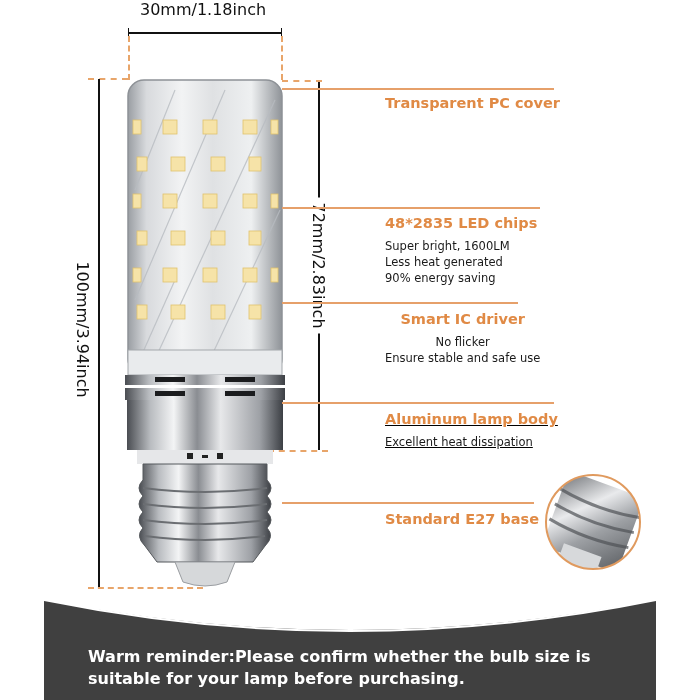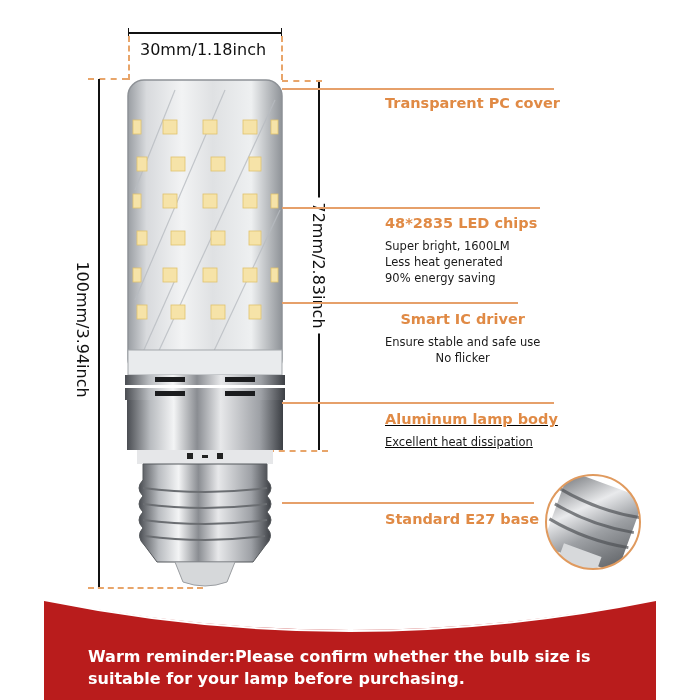--- a/index.html
+++ b/index.html
@@ -7,27 +7,27 @@
   .abs{position:absolute;}
   .dim-label{font-family:"DejaVu Sans",sans-serif;font-size:16px;color:#111;white-space:nowrap;}
   .vline{position:absolute;width:2px;background:#111;}
   .hline{position:absolute;height:2px;background:#111;}
   .dash-h{position:absolute;height:0;border-top:2px dashed #e8a56a;}
   .dash-v{position:absolute;width:0;border-left:2px dashed #e8a56a;}
   .feature{position:absolute;left:385px;margin-top:28px;}
   .feat-title{font-family:"DejaVu Sans",sans-serif;font-weight:bold;font-size:14.5px;color:#e08a45;white-space:nowrap;line-height:18px;}
   .feat-line{position:absolute;height:2px;background:#e6a06a;}
   .feat-desc{font-family:"DejaVu Sans",sans-serif;font-size:11.5px;color:#1a1a1a;line-height:16px;white-space:nowrap;margin-top:6px;}
-  .banner{position:absolute;left:44px;top:600px;width:612px;height:100px;background:#b91c1c;}
+  .banner{position:absolute;left:44px;top:600px;width:612px;height:100px;background:#404040;}
   .banner-text{position:absolute;left:44px;top:46px;font-family:"DejaVu Sans",sans-serif;font-weight:bold;font-size:16px;line-height:22px;color:#fff;white-space:nowrap;}
 </style>
 </head>
 <body>
 
-<div class="abs dim-label" style="left:140px;top:0px;margin-top:40px;">30mm/1.18inch</div>
+<div class="abs dim-label" style="left:140px;top:0px;">30mm/1.18inch</div>
 <div class="hline" style="left:128px;top:32px;width:154px;"></div>
 <div class="vline" style="left:128px;top:28px;height:10px;width:1px;"></div>
 <div class="vline" style="left:281px;top:28px;height:10px;width:1px;"></div>
 <div class="dash-v" style="left:128px;top:36px;height:44px;"></div>
 <div class="dash-v" style="left:281px;top:36px;height:44px;"></div>
 
 <div class="dash-h" style="left:88px;top:78px;width:40px;"></div>
 <div class="vline" style="left:98px;top:79px;height:508px;"></div>
 <div class="dash-h" style="left:88px;top:587px;width:115px;"></div>
 <div class="abs dim-label" style="left:12px;top:320px;transform:rotate(90deg);transform-origin:center;width:140px;text-align:center;">100mm/3.94inch</div>
@@ -139,22 +139,22 @@
   <div class="feat-desc">
     <div>Super bright, 1600LM</div>
     <div>Less heat generated</div>
     <div>90% energy saving</div>
   </div>
 </div>
 
 <div class="feature" style="top:282px;text-align:center;">
   <div class="feat-title">Smart IC driver</div>
   <div class="feat-desc">
+    <div>No flicker</div>
     <div>Ensure stable and safe use</div>
-    <div>No flicker</div>
   </div>
 </div>
 
 <div class="feature" style="top:382px;text-decoration:underline;">
   <div class="feat-title">Aluminum lamp body</div>
   <div class="feat-desc">
     <div>Excellent heat dissipation</div>
   </div>
 </div>
 

